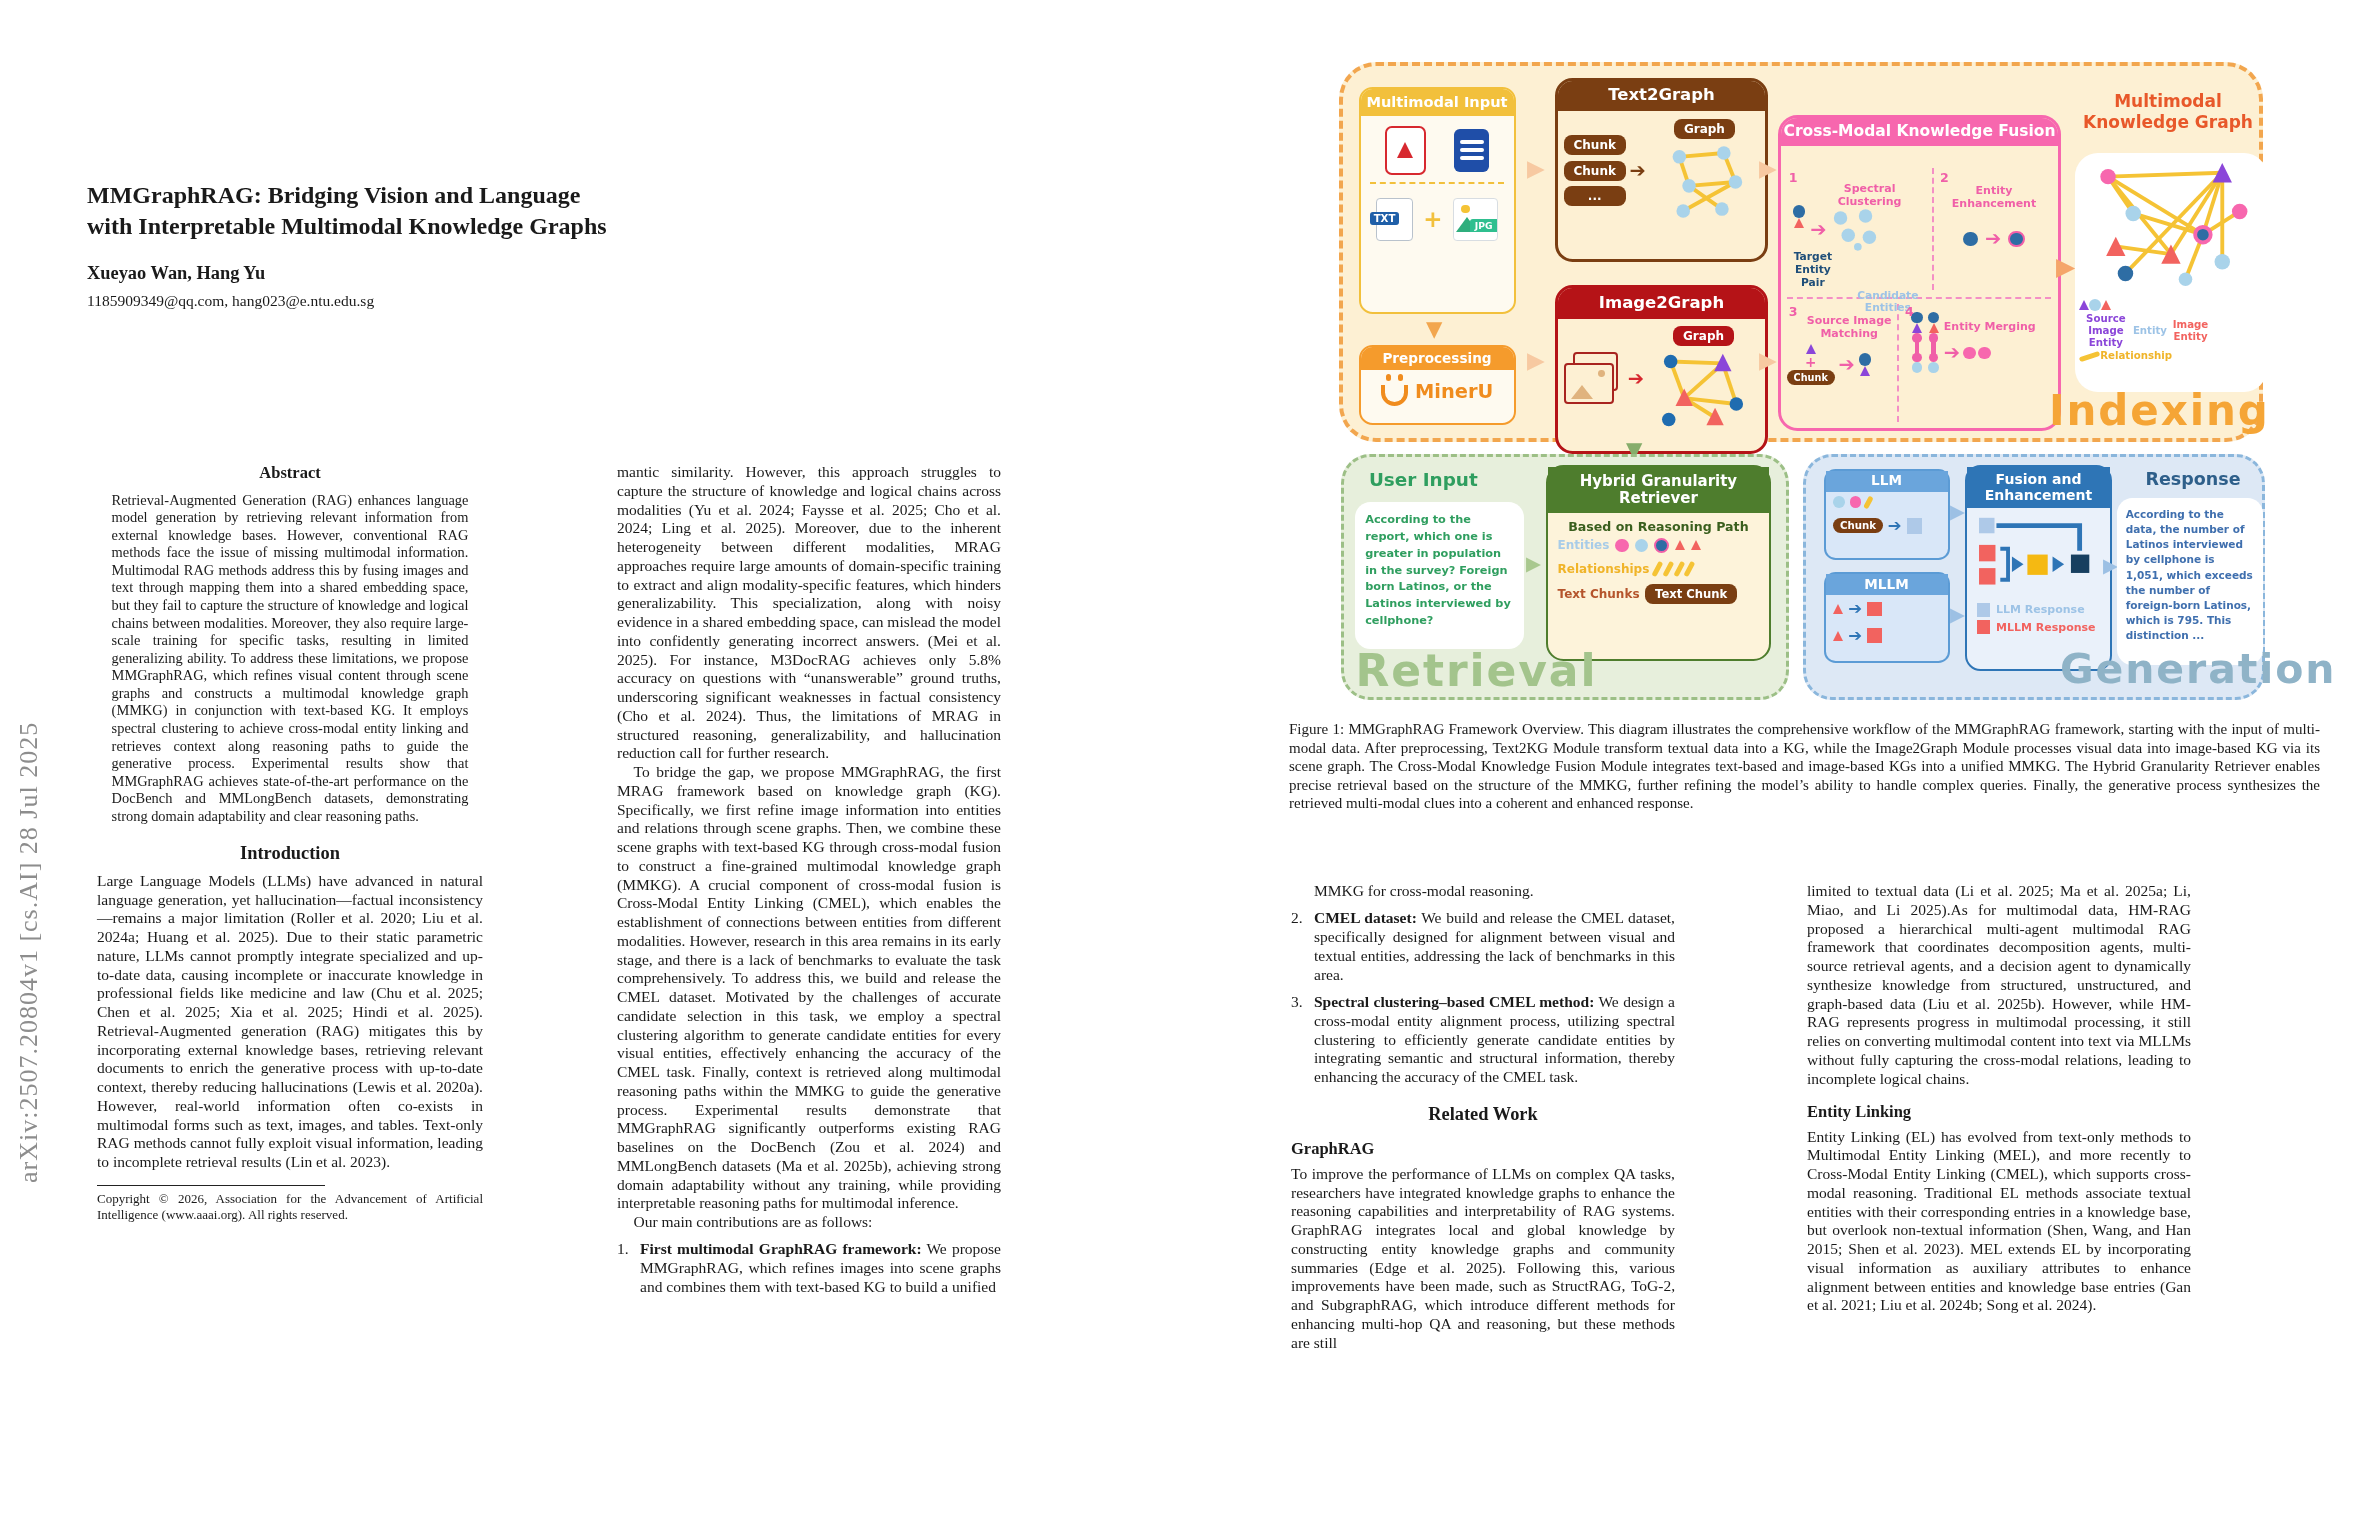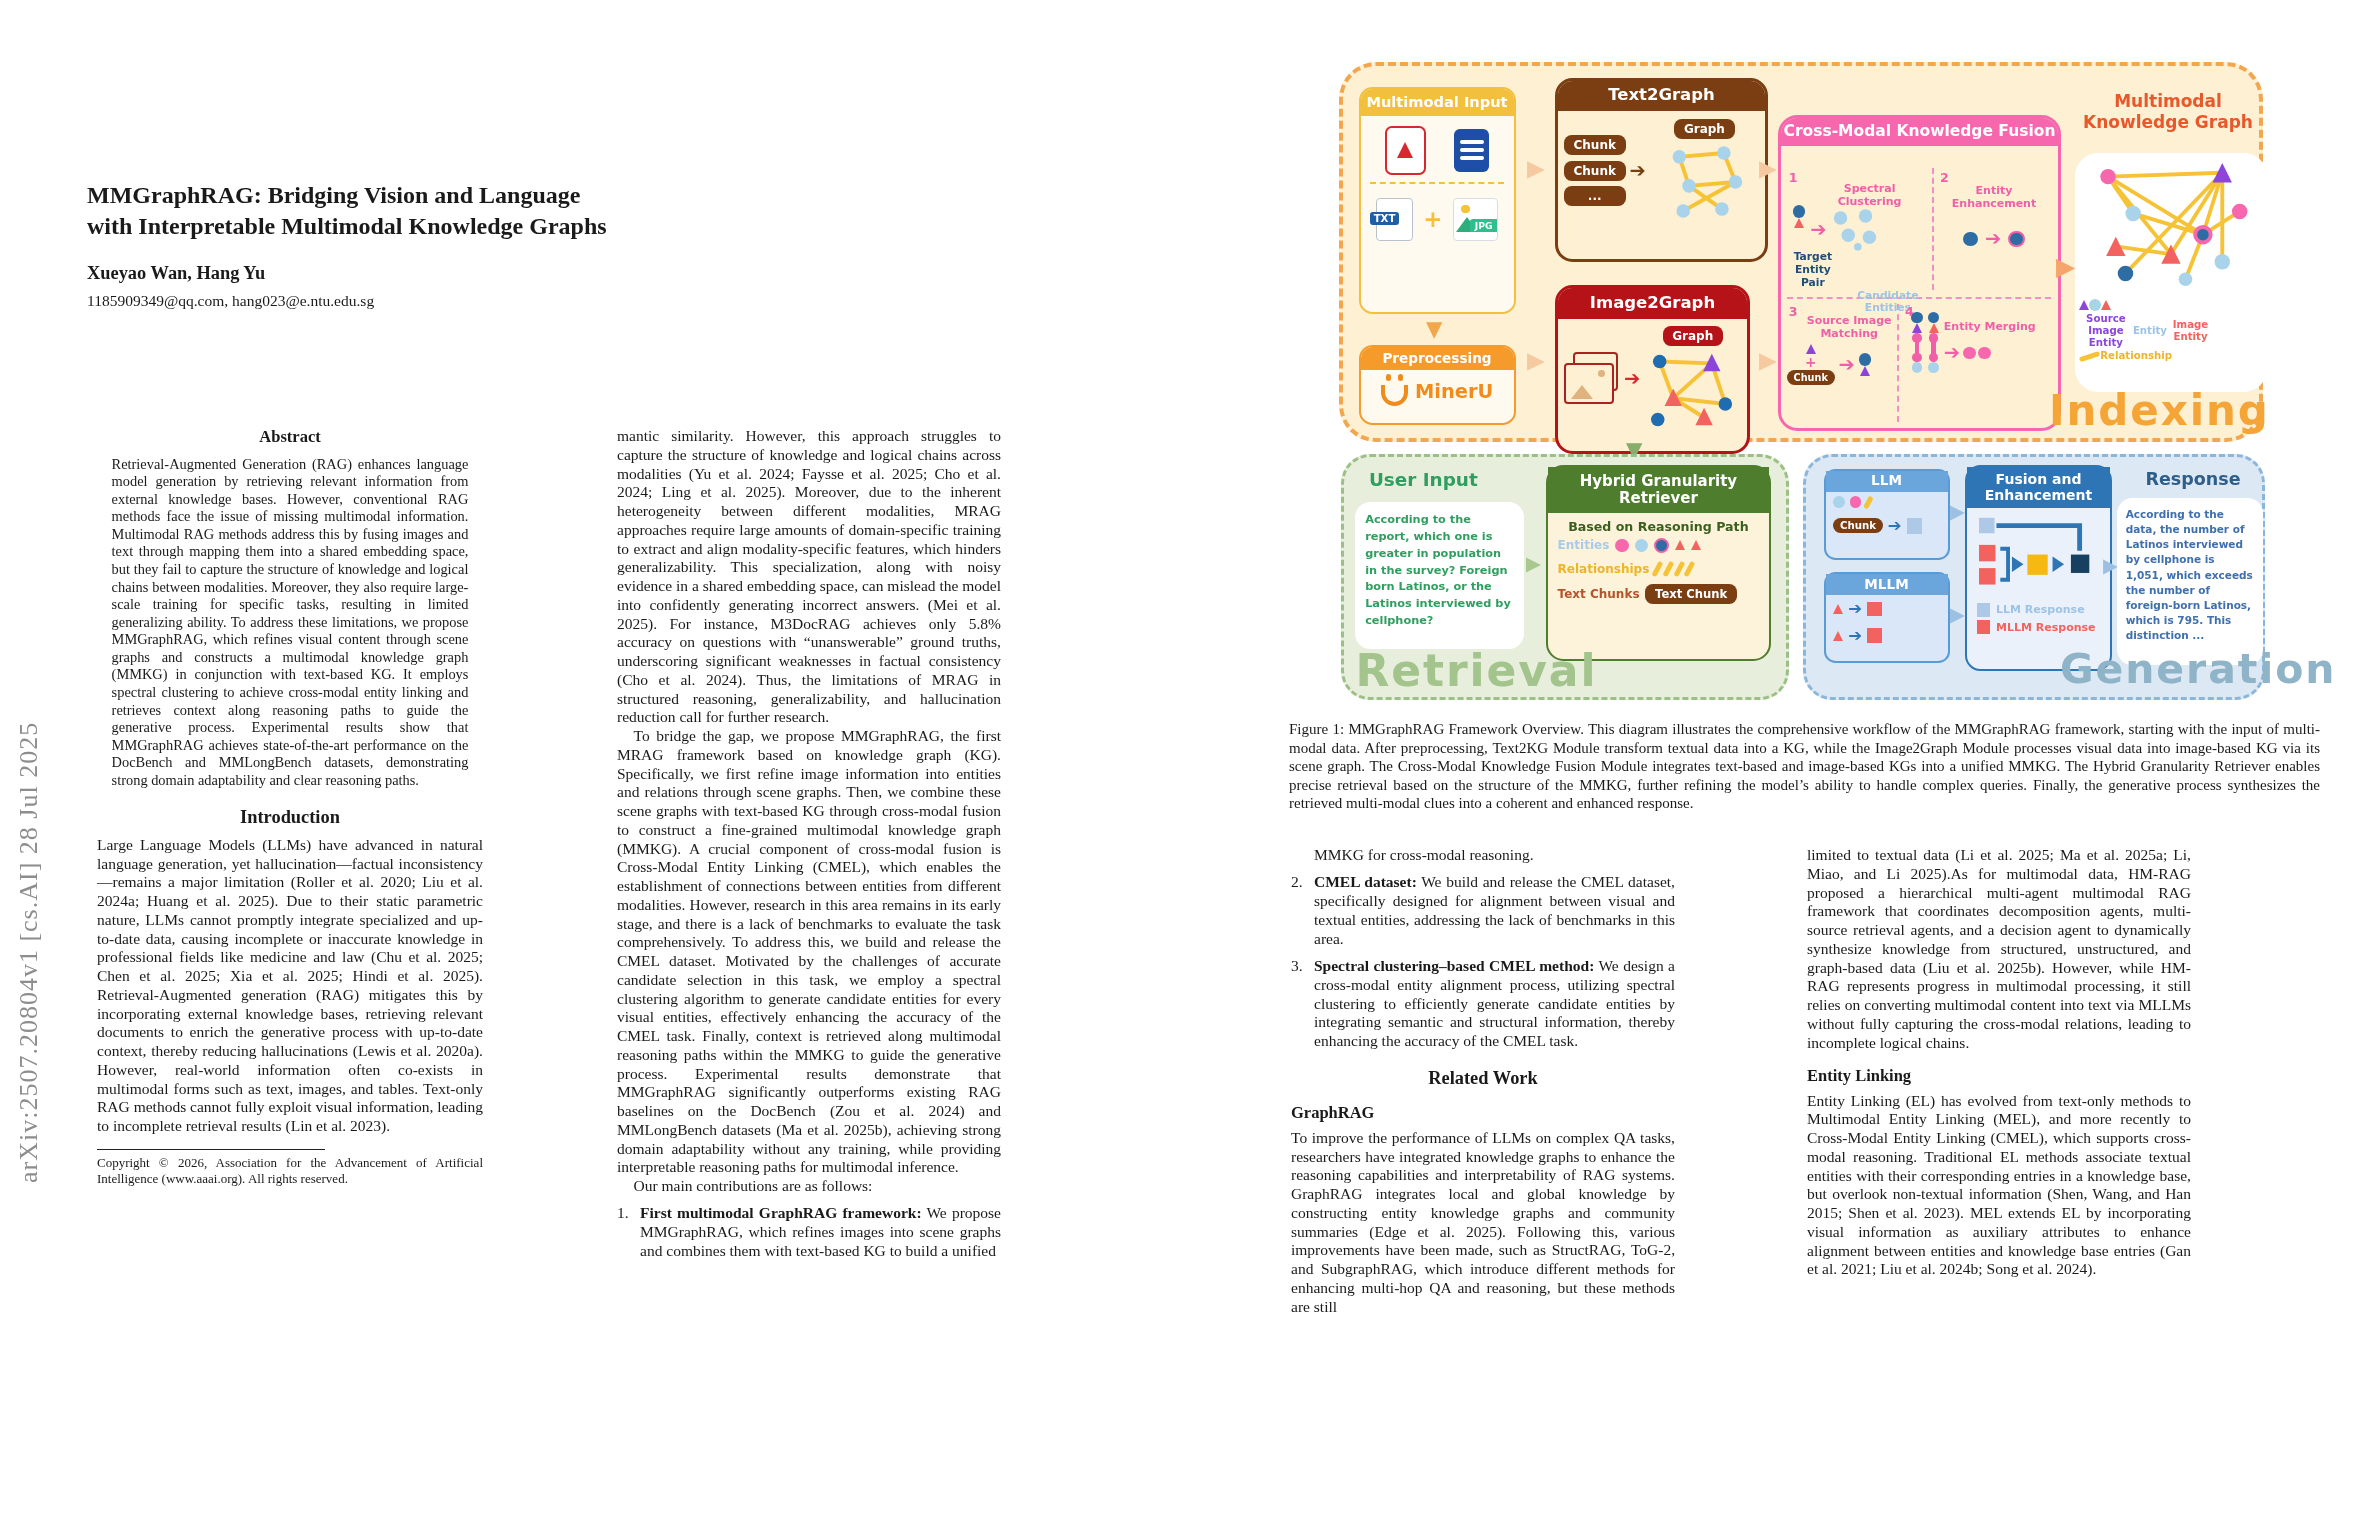--- a/index.html
+++ b/index.html
@@ -9,21 +9,21 @@
   #page1{left:0;} #page2{left:1188px;}
 
   
   .arxiv-strip{position:absolute;left:13.6px;top:281px;height:902px;
     writing-mode:vertical-rl;transform:rotate(180deg);
     font-size:26px;color:#8d8d8d;letter-spacing:1px;white-space:nowrap;}
   .title-block{position:absolute;left:87px;top:180px;width:951px;text-align:left;}
   .title{font-size:24px;font-weight:bold;line-height:1.28;}
   .authors{font-size:18.4px;font-weight:bold;margin-top:21.3px;}
   .emails{font-size:15.5px;margin-top:7.8px;}
-  .col{position:absolute;text-align:justify;font-size:15.5px;line-height:1.21;}
+  .col{position:absolute;text-align:justify;font-size:15.5px;line-height:1.21;margin-top:36px;}
   #p1c1{left:97px;top:427px;width:386px;}
   #p1c2{left:617px;top:427px;width:384px;}
   #p2c1{left:103px;top:846px;width:384px;}
   #p2c2{left:619px;top:846px;width:384px;}
   .abs-head{font-size:16.5px;font-weight:bold;text-align:center;margin-bottom:8.7px;}
   .abs-text{font-size:14.4px;line-height:1.22;margin:0 14.6px;}
   .sec-head{font-size:18.4px;font-weight:bold;text-align:center;margin:16.5px 0 7.8px 0;}
   .sub-head{font-size:16.5px;font-weight:bold;text-align:left;margin:13.6px 0 5.8px 0;}
   .para{margin:0;} .indent{text-indent:16.5px;}
   .fnote{margin-top:13.6px;font-size:13px;line-height:1.22;}
@@ -61,21 +61,21 @@
   .mineru-u{width:19.4px;height:16.5px;border:4.9px solid #f08c1e;border-top:none;
     border-radius:0 0 13.6px 13.6px;position:relative;margin-top:7.8px;}
   .mineru-u::before,.mineru-u::after{content:"";position:absolute;top:-10.7px;width:4.9px;height:6.8px;
     background:#f08c1e;border-radius:2.9px;}
   .mineru-u::before{left:1px;} .mineru-u::after{right:1px;}
   .mineru-t{color:#f08c1e;font-weight:bold;font-size:19.4px;}
   
   .p-t2g{left:212px;top:11.6px;width:213px;height:184px;border:3.9px solid #7a3e12;
     border-radius:17.5px;background:#fdf0d3;}
   .p-t2g .ph{background:#7a3e12;font-size:16.5px;padding:5.8px 1.9px;}
-  .p-i2g{left:212px;top:219px;width:195px;height:169px;border:3.9px solid #b51317;
+  .p-i2g{left:212px;top:219px;width:213px;height:169px;border:3.9px solid #b51317;
     border-radius:17.5px;background:#fdf0d3;}
   .p-i2g .ph{background:#b51317;font-size:16.5px;padding:5.8px 1.9px;}
   .t2g-body{display:flex;padding:7.8px 5.8px;align-items:center;gap:3.9px;}
   .chunk-col{display:flex;flex-direction:column;gap:5.8px;}
   .chip{background:#7a3e12;color:#fff;font-weight:bold;font-size:12px;
     border-radius:7.8px;padding:2.9px 9.7px;text-align:center;}
   .chip.red{background:#b51317;}
   .garr{color:#7a3e12;font-size:19.4px;font-weight:bold;}
   .garr.red{color:#d7282f;}
   .gcol{display:flex;flex-direction:column;align-items:center;gap:1.9px;flex:1;}

